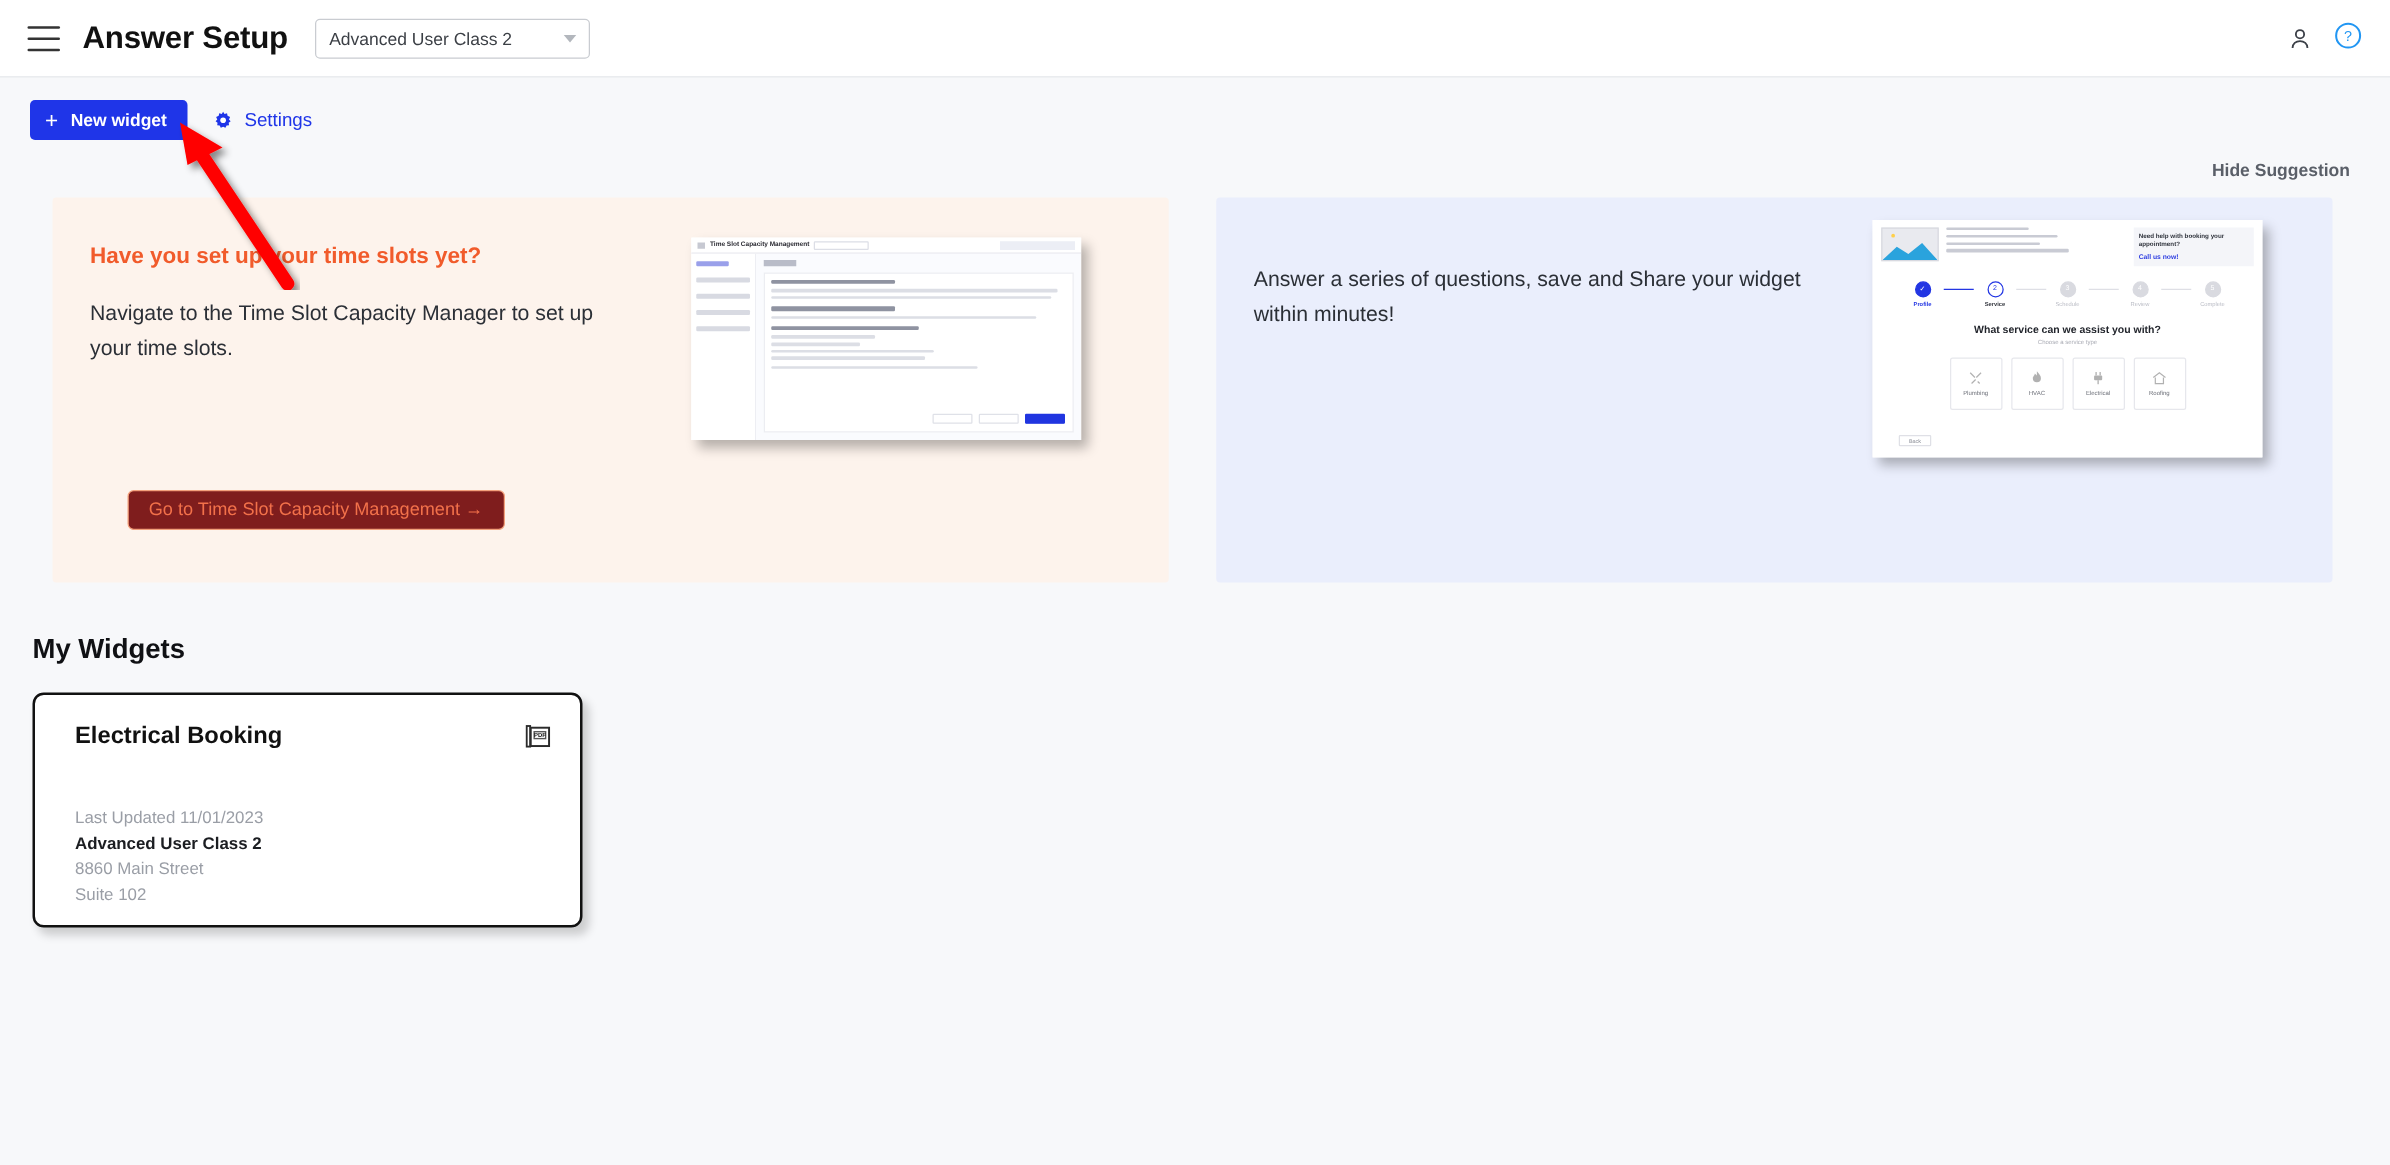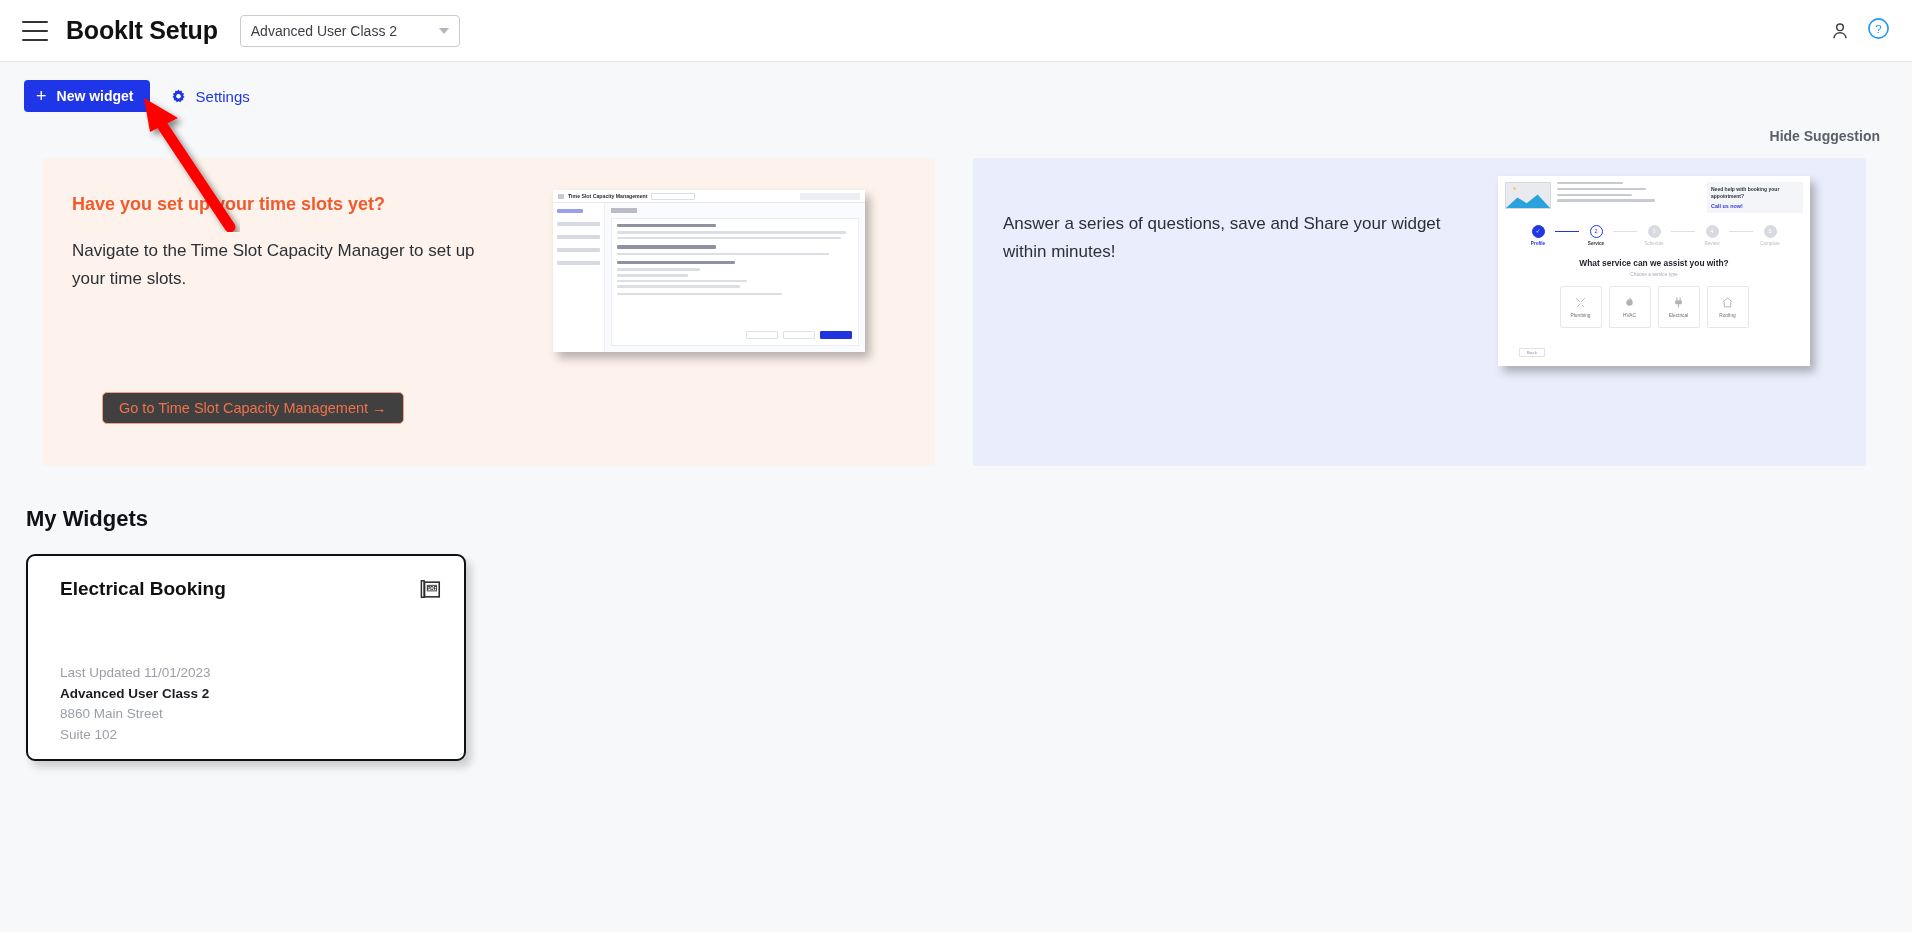--- a/index.html
+++ b/index.html
@@ -72,21 +72,21 @@
 
   .card-inner { position: relative; z-index: 2; max-width: 470px; }
   .sugg-title {
     color: #f15b2b; font-size: 18px; font-weight: bold; margin-bottom: 22px;
   }
   .sugg-text { font-size: 17px; line-height: 1.62; color: #2b2f36; max-width: 430px; }
   .sugg-text-blue { font-size: 17px; line-height: 1.62; color: #2b2f36; max-width: 470px; }
 
   .btn-outline-orange {
     position: absolute; left: 60px; bottom: 42px;
-    border: 1px solid #f3a07c; background: #404040; color: #f2714a;
+    border: 1px solid #f3a07c; background: #7f1d1d; color: #f2714a;
     border-radius: 5px; height: 32px; padding: 0 16px; font-size: 14.5px;
     display: inline-flex; align-items: center; cursor: pointer; font-family: inherit;
   }
 
   
   .thumb {
     position: absolute; background: #fff;
     box-shadow: 5px 6px 9px rgba(0,0,0,0.28);
     overflow: hidden;
   }
@@ -157,21 +157,21 @@
   .section-title { font-size: 22px; font-weight: bold; padding: 40px 0 0 26px; color:#101114; }
   .widget-grid { padding: 22px 0 0 26px; }
   .widget-card {
     width: 440px; background: #fff; border: 2px solid #111; border-radius: 9px;
     padding: 22px 22px 14px 32px; box-shadow: 5px 6px 8px rgba(0,0,0,0.18);
     position: relative;
   }
   .wc-head { display: flex; align-items: flex-start; justify-content: space-between; }
   .wc-title { font-size: 19px; font-weight: bold; color: #111; }
   .pdf-icon { cursor: pointer; }
-  .wc-meta { margin-top: 58px; font-size: 13.5px; line-height: 1.52; }
+  .wc-meta { margin-top: 38px; font-size: 13.5px; line-height: 1.52; }
   .wc-meta .muted { color: #9a9ea6; }
   .wc-meta .strong { color: #1b1d21; font-weight: bold; }
   .wc-foot { display: flex; align-items: center; margin-top: 24px; }
   .toggle {
     width: 38px; height: 20px; border-radius: 11px; background: #22bb77;
     position: relative; cursor: pointer; flex-shrink: 0;
   }
   .toggle .knob { position:absolute; top: 2.5px; right: 3px; width: 15px; height: 15px;
                   border-radius: 50%; background: #fff; }
   .toggle-label { font-size: 14px; font-weight: bold; color: #3a3d44; margin-left: 14px; }
@@ -183,21 +183,21 @@
 </style>
 </head>
 <body>
 
 <div class="topbar">
   <div class="hamburger">
     <span></span>
       <span></span>
       <span></span>
   </div>
-  <div class="app-title">BookIt Setup</div>
+  <div class="app-title">Answer Setup</div>
 
   <div class="class-select">
     <span>Advanced User Class 2</span>
     <span class="chev"></span>
   </div>
 
   <div class="topbar-right">
     <span class="person-icon">
       <svg width="22" height="22" viewBox="0 0 24 24" fill="none" stroke="#3c4048" stroke-width="1.6">
         <circle cx="12" cy="8" r="3.6"></circle>

